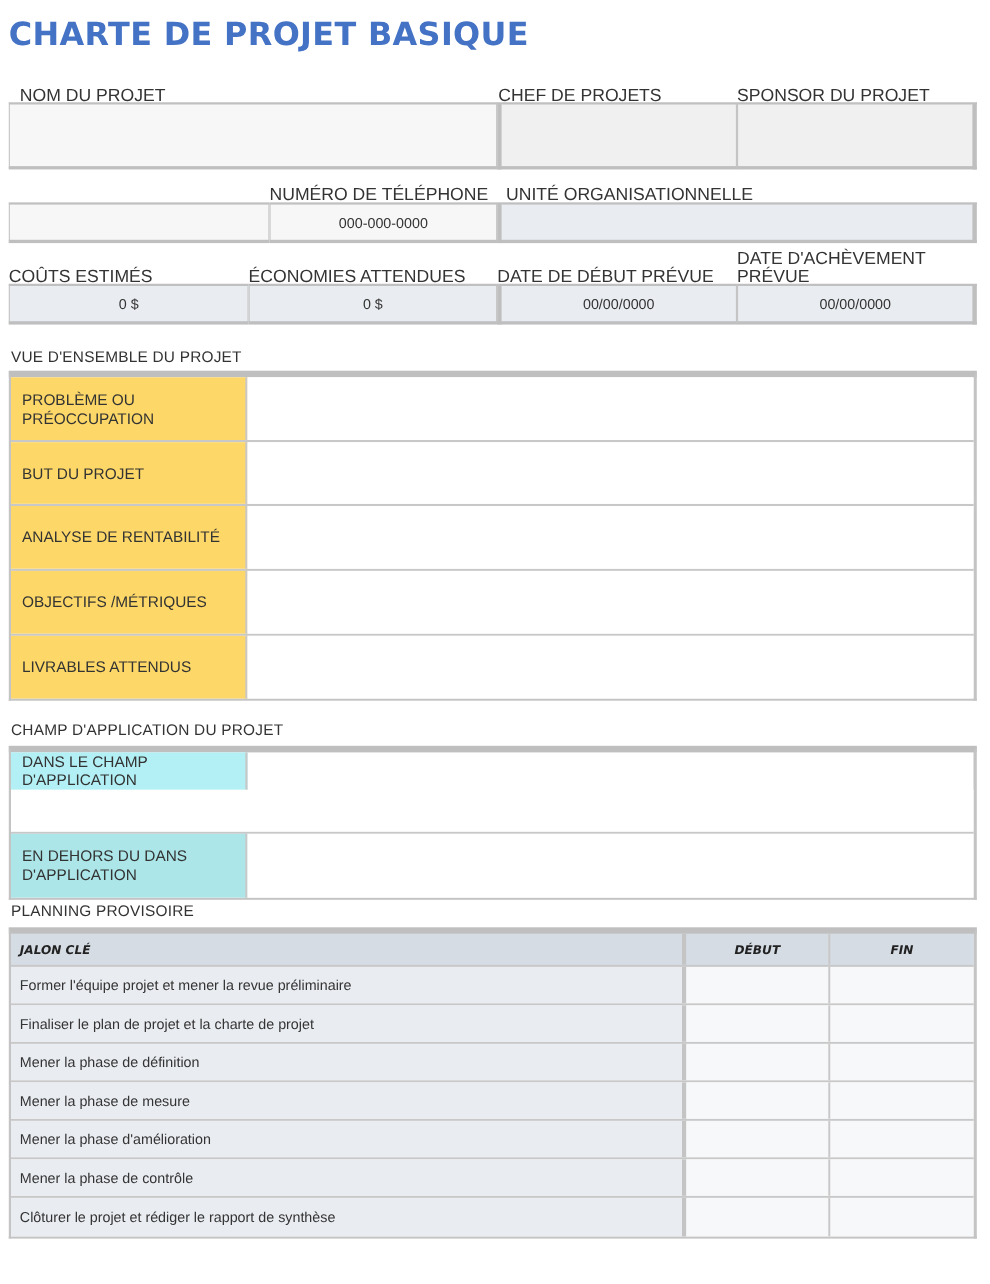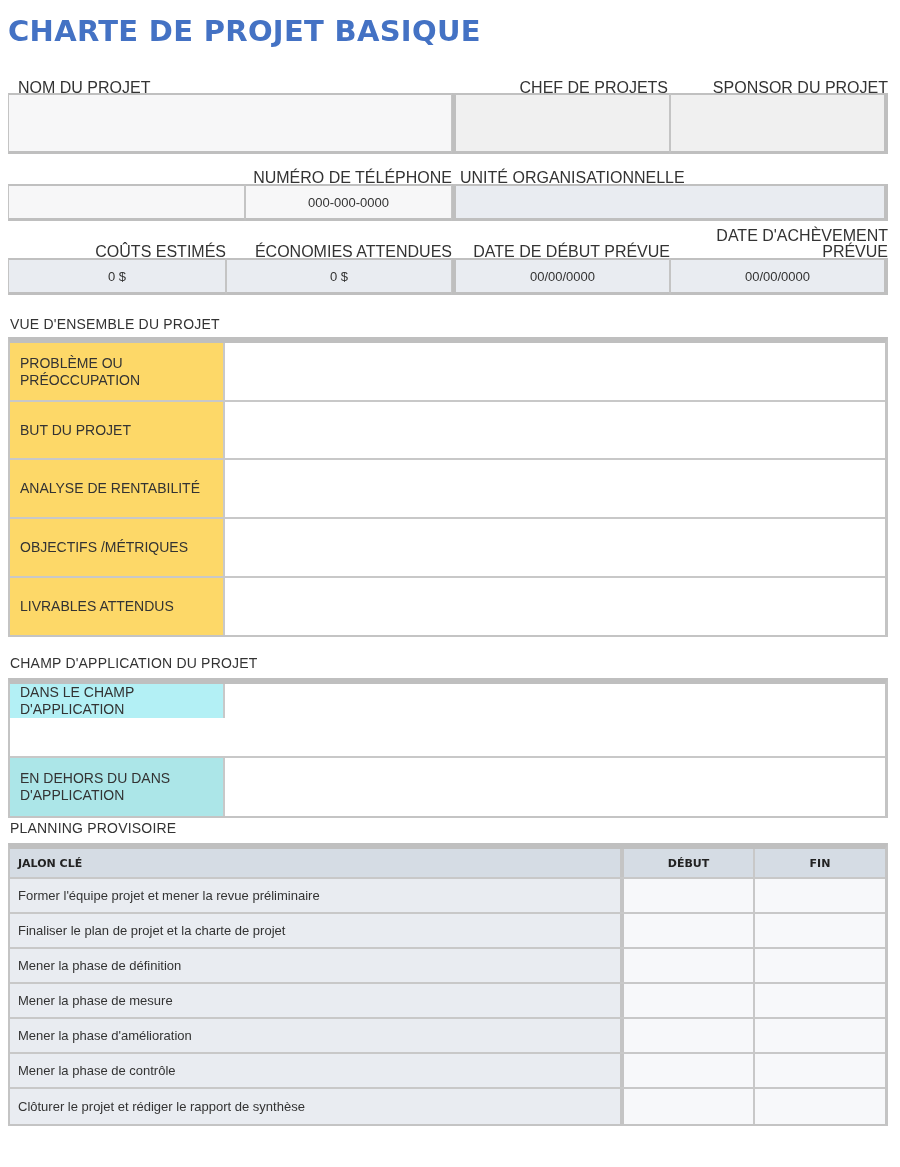--- a/index.html
+++ b/index.html
@@ -10,21 +10,21 @@
   }
   .title {
     position: absolute; left: 8px; top: 14px;
     font-family: "DejaVu Sans", sans-serif; font-weight: bold;
     font-size: 29px; color: #4472c4; letter-spacing: 0.3px;
   }
   .lbl {
     position: absolute; font-size: 16px; color: #333;
     text-transform: uppercase; white-space: nowrap;
   }
-  .lbl.center { text-align: right; }
+  .lbl.center { text-align: left; }
   .box {
     position: absolute;
     border: 1px solid #c4c4c4;
     border-top: 2px solid #c0c0c0;
     border-bottom: 3px solid #bfbfbf;
     display: flex; align-items: center; justify-content: center;
     font-size: 13px; color: #333;
   }
   .box.light { background: #f7f7f8; }
   .box.grey { background: #f0f0f0; }
@@ -60,21 +60,21 @@
     border-left: 2px solid #c4c4c4; border-right: 3px solid #c4c4c4;
     border-bottom: 2px solid #c4c4c4;
   }
   .plan-row { display: flex; height: 35px; border-bottom: 2px solid #c8c8c8; }
   .plan-row:last-child { border-bottom: none; }
   .plan-row.head { height: 30px; background: #d5dce4; }
   .pc { display: flex; align-items: center; font-size: 13px; color: #333; }
   .pc.m { width: 614px; padding-left: 8px; background: #e9ecf1; border-right: 4px solid #c4c4c4; }
   .pc.d { width: 131px; background: #f7f8fa; border-right: 2px solid #c8c8c8; justify-content: center; }
   .pc.f { flex: 1; background: #f7f8fa; justify-content: center; }
-  .plan-row.head .pc { background: #d5dce4; font-weight: bold; font-size: 11px; font-family: "DejaVu Sans", sans-serif; color: #222; }
+  .plan-row.head .pc { background: #d5dce4; font-weight: bold; font-size: 11px; font-family: "DejaVu Sans", sans-serif; color: #222; font-style: italic; }
 </style>
 </head>
 <body>
 
 <div class="title">CHARTE DE PROJET BASIQUE</div>
 
 <div class="lbl" style="left:18px;top:79px;">NOM DU PROJET</div>
 <div class="lbl center" style="left:453px;top:79px;width:215px;">CHEF DE PROJETS</div>
 <div class="lbl center" style="left:670px;top:79px;width:218px;">SPONSOR DU PROJET</div>
 

